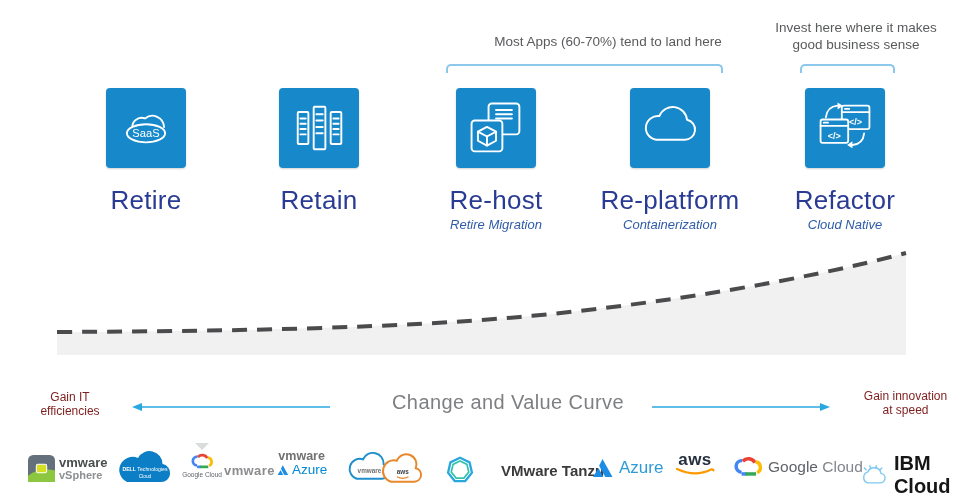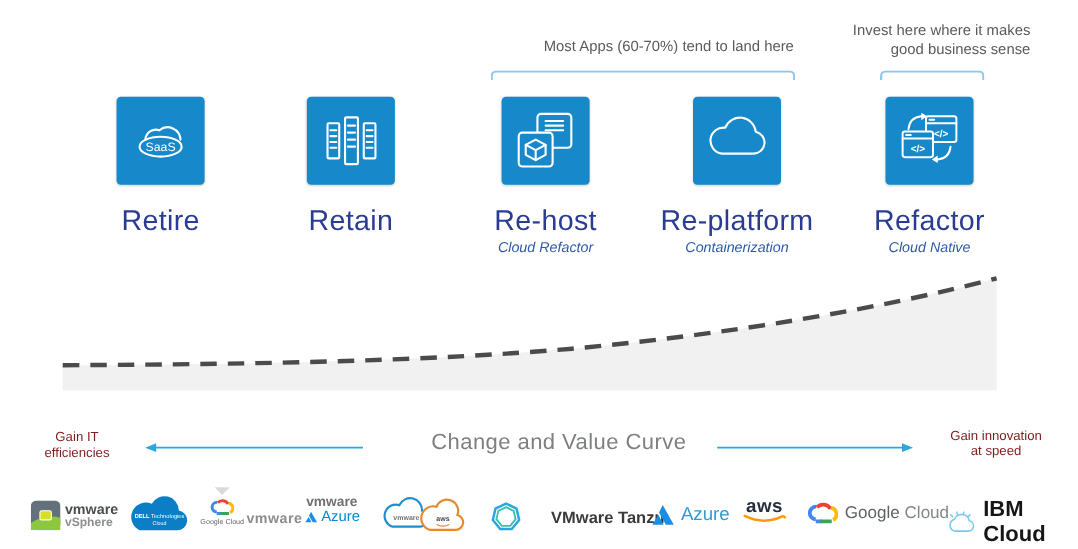--- a/index.html
+++ b/index.html
@@ -3,21 +3,21 @@
 <meta charset="utf-8">
 <style>
   * { margin:0; padding:0; box-sizing:border-box; }
   html,body { background:#fff; }
   body { font-family:"Liberation Sans", sans-serif; }
   .canvas { position:relative; width:980px; height:499px; background:#fff; overflow:hidden; }
 
   
   .note { position:absolute; color:#595a5c; font-size:13.5px; line-height:17px; text-align:center; white-space:nowrap; }
   .note-most { left:608px; top:33px; transform:translateX(-50%); }
-  .note-invest { left:856px; top:19px; transform:translateX(-50%);text-align:right; }
+  .note-invest { left:856px; top:19px; transform:translateX(-50%); }
 
   .bracket { position:absolute; height:9px; border:2px solid #8cc7ec; border-bottom:none; border-radius:5px 5px 0 0; }
   .bracket-1 { left:446px; top:64px; width:277px; }
   .bracket-2 { left:800px; top:64px; width:95px; }
 
   
   .strategy { position:absolute; top:88px; width:200px; display:flex; flex-direction:column; align-items:center; transform:translateX(-50%); }
   .tile { width:80px; height:80px; background:#1789ca; border-radius:4px; display:flex; align-items:center; justify-content:center; box-shadow:0 1px 2px rgba(0,0,0,.18); }
   .tile svg { width:68px; height:68px; }
   .s-label { margin-top:19px; font-size:26px; line-height:26px; color:#2a3b94; letter-spacing:.3px; }
@@ -112,21 +112,21 @@
         <g fill="none" stroke="#fff" stroke-width="1.8" stroke-linecap="round" stroke-linejoin="round">
           <rect x="25" y="9" width="29" height="29" rx="3"></rect>
           <path d="M32,15 h15 M32,19 h15 M32,23 h15"></path>
           <rect x="9" y="25" width="29" height="29" rx="3" fill="#1789ca"></rect>
           <path d="M23.5,31 L32,35.5 V44 L23.5,48.5 L15,44 V35.5 Z"></path>
           <path d="M15,35.5 L23.5,40 L32,35.5 M23.5,40 V48.5"></path>
         </g>
       </svg>
     </div>
     <div class="s-label">Re-host</div>
-    <div class="s-sub">Cloud Refactor</div>
+    <div class="s-sub">Retire Migration</div>
   </div>
 
   <div class="strategy" style="left:670px">
     <div class="tile">
       <svg viewBox="0 0 64 64">
         <path d="M19,43 h27 a9.5,9.5 0 0 0 2,-18.8 a13.5,13.5 0 0 0 -26,-3.4 A10.5,10.5 0 0 0 19,43 Z" fill="none" stroke="#fff" stroke-width="1.8" stroke-linejoin="round"></path>
       </svg>
     </div>
     <div class="s-label">Re-platform</div>
     <div class="s-sub">Containerization</div>

